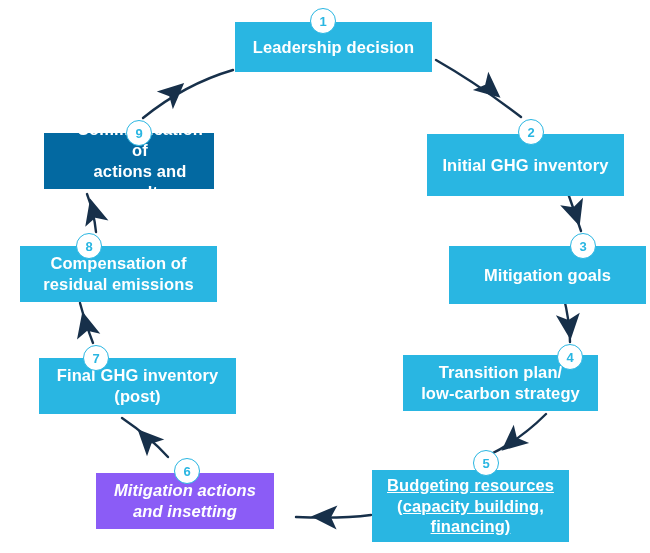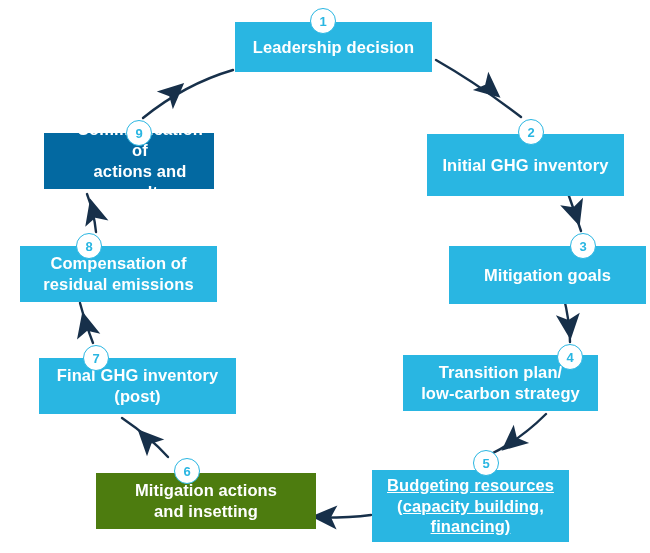--- a/index.html
+++ b/index.html
@@ -119,21 +119,21 @@
         <span class="node-label">Transition plan/
 low-carbon strategy</span>
       </div>
       <div class="badge" style="left: 557px; top: 344px; border-color: rgb(41, 182, 226); color: rgb(41, 182, 226); background: rgb(255, 255, 255);">4</div>
       <div class="node" style="left: 372px; top: 470px; width: 197px; height: 72px; background: rgb(41, 182, 226); color: rgb(255, 255, 255); text-decoration: underline;">
         <span class="node-label">Budgeting resources
 (capacity building,
 financing)</span>
       </div>
       <div class="badge" style="left: 473px; top: 450px; border-color: rgb(41, 182, 226); color: rgb(41, 182, 226); background: rgb(255, 255, 255);">5</div>
-      <div class="node" style="left: 96px; top: 473px; width: 220px; height: 56px; background: #4d7c0f; color: rgb(255, 255, 255);">
+      <div class="node" style="left: 96px; top: 473px; width: 178px; height: 56px; background: #8b5cf6; color: rgb(255, 255, 255); font-style: italic;">
         <span class="node-label">Mitigation actions
 and insetting</span>
       </div>
       <div class="badge" style="left: 174px; top: 458px; border-color: rgb(41, 182, 226); color: rgb(41, 182, 226); background: rgb(255, 255, 255);">6</div>
       <div class="node" style="left: 39px; top: 358px; width: 197px; height: 56px; background: rgb(41, 182, 226); color: rgb(255, 255, 255);">
         <span class="node-label">Final GHG inventory
 (post)</span>
       </div>
       <div class="badge" style="left: 83px; top: 345px; border-color: rgb(41, 182, 226); color: rgb(41, 182, 226); background: rgb(255, 255, 255);">7</div>
       <div class="node" style="left: 20px; top: 246px; width: 197px; height: 56px; background: rgb(41, 182, 226); color: rgb(255, 255, 255);">

